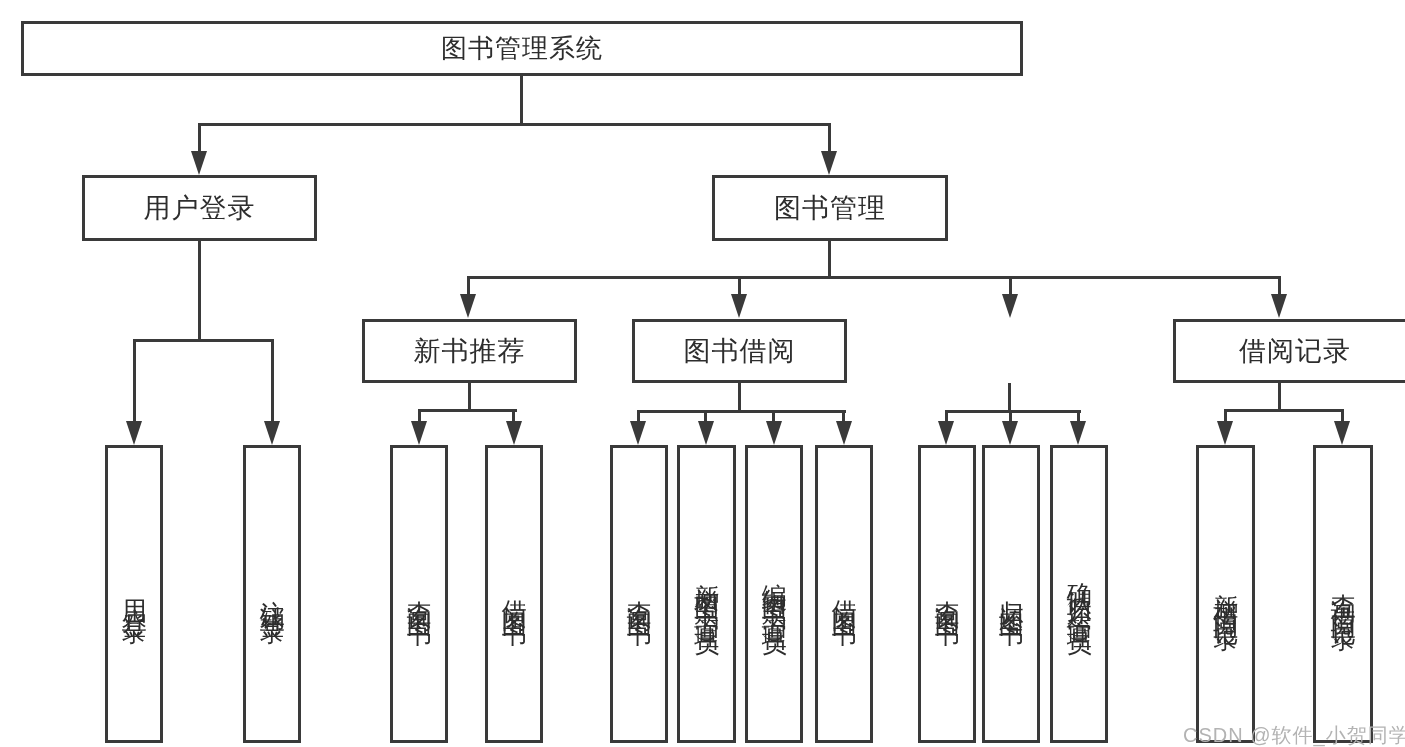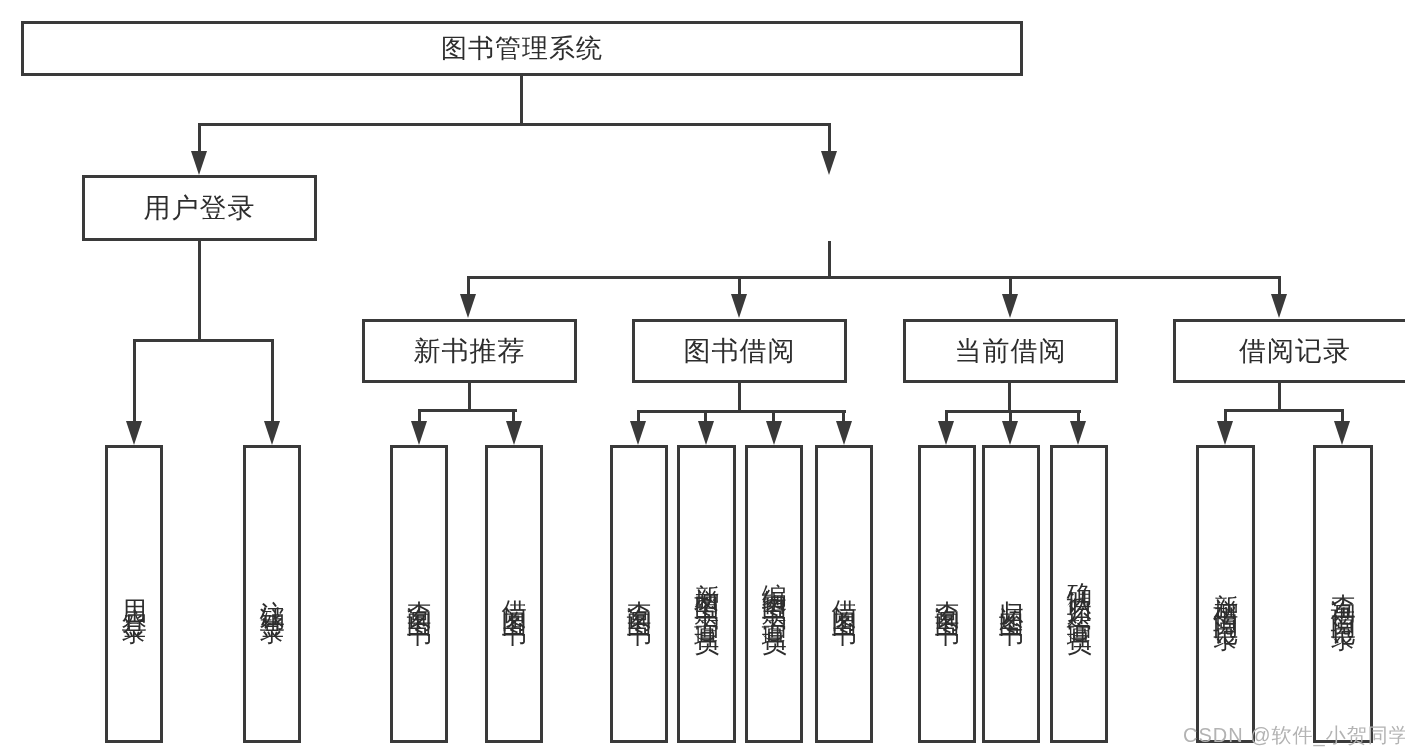--- a/index.html
+++ b/index.html
@@ -67,20 +67,23 @@
   <div class="vline" style="left:520px;top:68px;height:50px"></div>
   <div class="hline" style="left:198px;top:115px;width:633px"></div>
   <div class="vline" style="left:198px;top:115px;height:28px"></div>
   <div class="vline" style="left:828px;top:115px;height:28px"></div>
   <div class="arrow" style="left:191px;top:143px"></div>
   <div class="arrow" style="left:821px;top:143px"></div>
 
   <div class="box" style="left:82px;top:167px;width:235px;height:66px">
     <span class="hlabel">用户登录</span>
   </div>
+  <div class="box" style="left:712px;top:167px;width:236px;height:66px">
+    <span class="hlabel">图书管理</span>
+  </div>
 
   <div class="vline" style="left:198px;top:233px;height:101px"></div>
   <div class="hline" style="left:133px;top:331px;width:141px"></div>
   <div class="vline" style="left:133px;top:331px;height:82px"></div>
   <div class="vline" style="left:271px;top:331px;height:82px"></div>
   <div class="arrow" style="left:126px;top:413px"></div>
   <div class="arrow" style="left:264px;top:413px"></div>
 
   <div class="vline" style="left:828px;top:233px;height:38px"></div>
   <div class="hline" style="left:467px;top:268px;width:814px"></div>
@@ -91,23 +94,20 @@
   <div class="arrow" style="left:460px;top:286px"></div>
   <div class="arrow" style="left:731px;top:286px"></div>
   <div class="arrow" style="left:1002px;top:286px"></div>
   <div class="arrow" style="left:1271px;top:286px"></div>
 
   <div class="box" style="left:632px;top:311px;width:215px;height:64px">
     <span class="hlabel">图书借阅</span>
   </div>
   <div class="box" style="left:362px;top:311px;width:215px;height:64px">
     <span class="hlabel">新书推荐</span>
-  </div>
-  <div class="box" style="left:903px;top:311px;width:215px;height:64px">
-    <span class="hlabel">当前借阅</span>
   </div>
   <div class="box" style="left:1173px;top:311px;width:244px;height:64px">
     <span class="hlabel">借阅记录</span>
   </div>
 
   <div class="vline" style="left:468px;top:375px;height:28px"></div>
   <div class="hline" style="left:418px;top:401px;width:99px"></div>
   <div class="vline" style="left:418px;top:401px;height:12px"></div>
   <div class="vline" style="left:512px;top:401px;height:12px"></div>
   <div class="arrow" style="left:411px;top:413px"></div>

